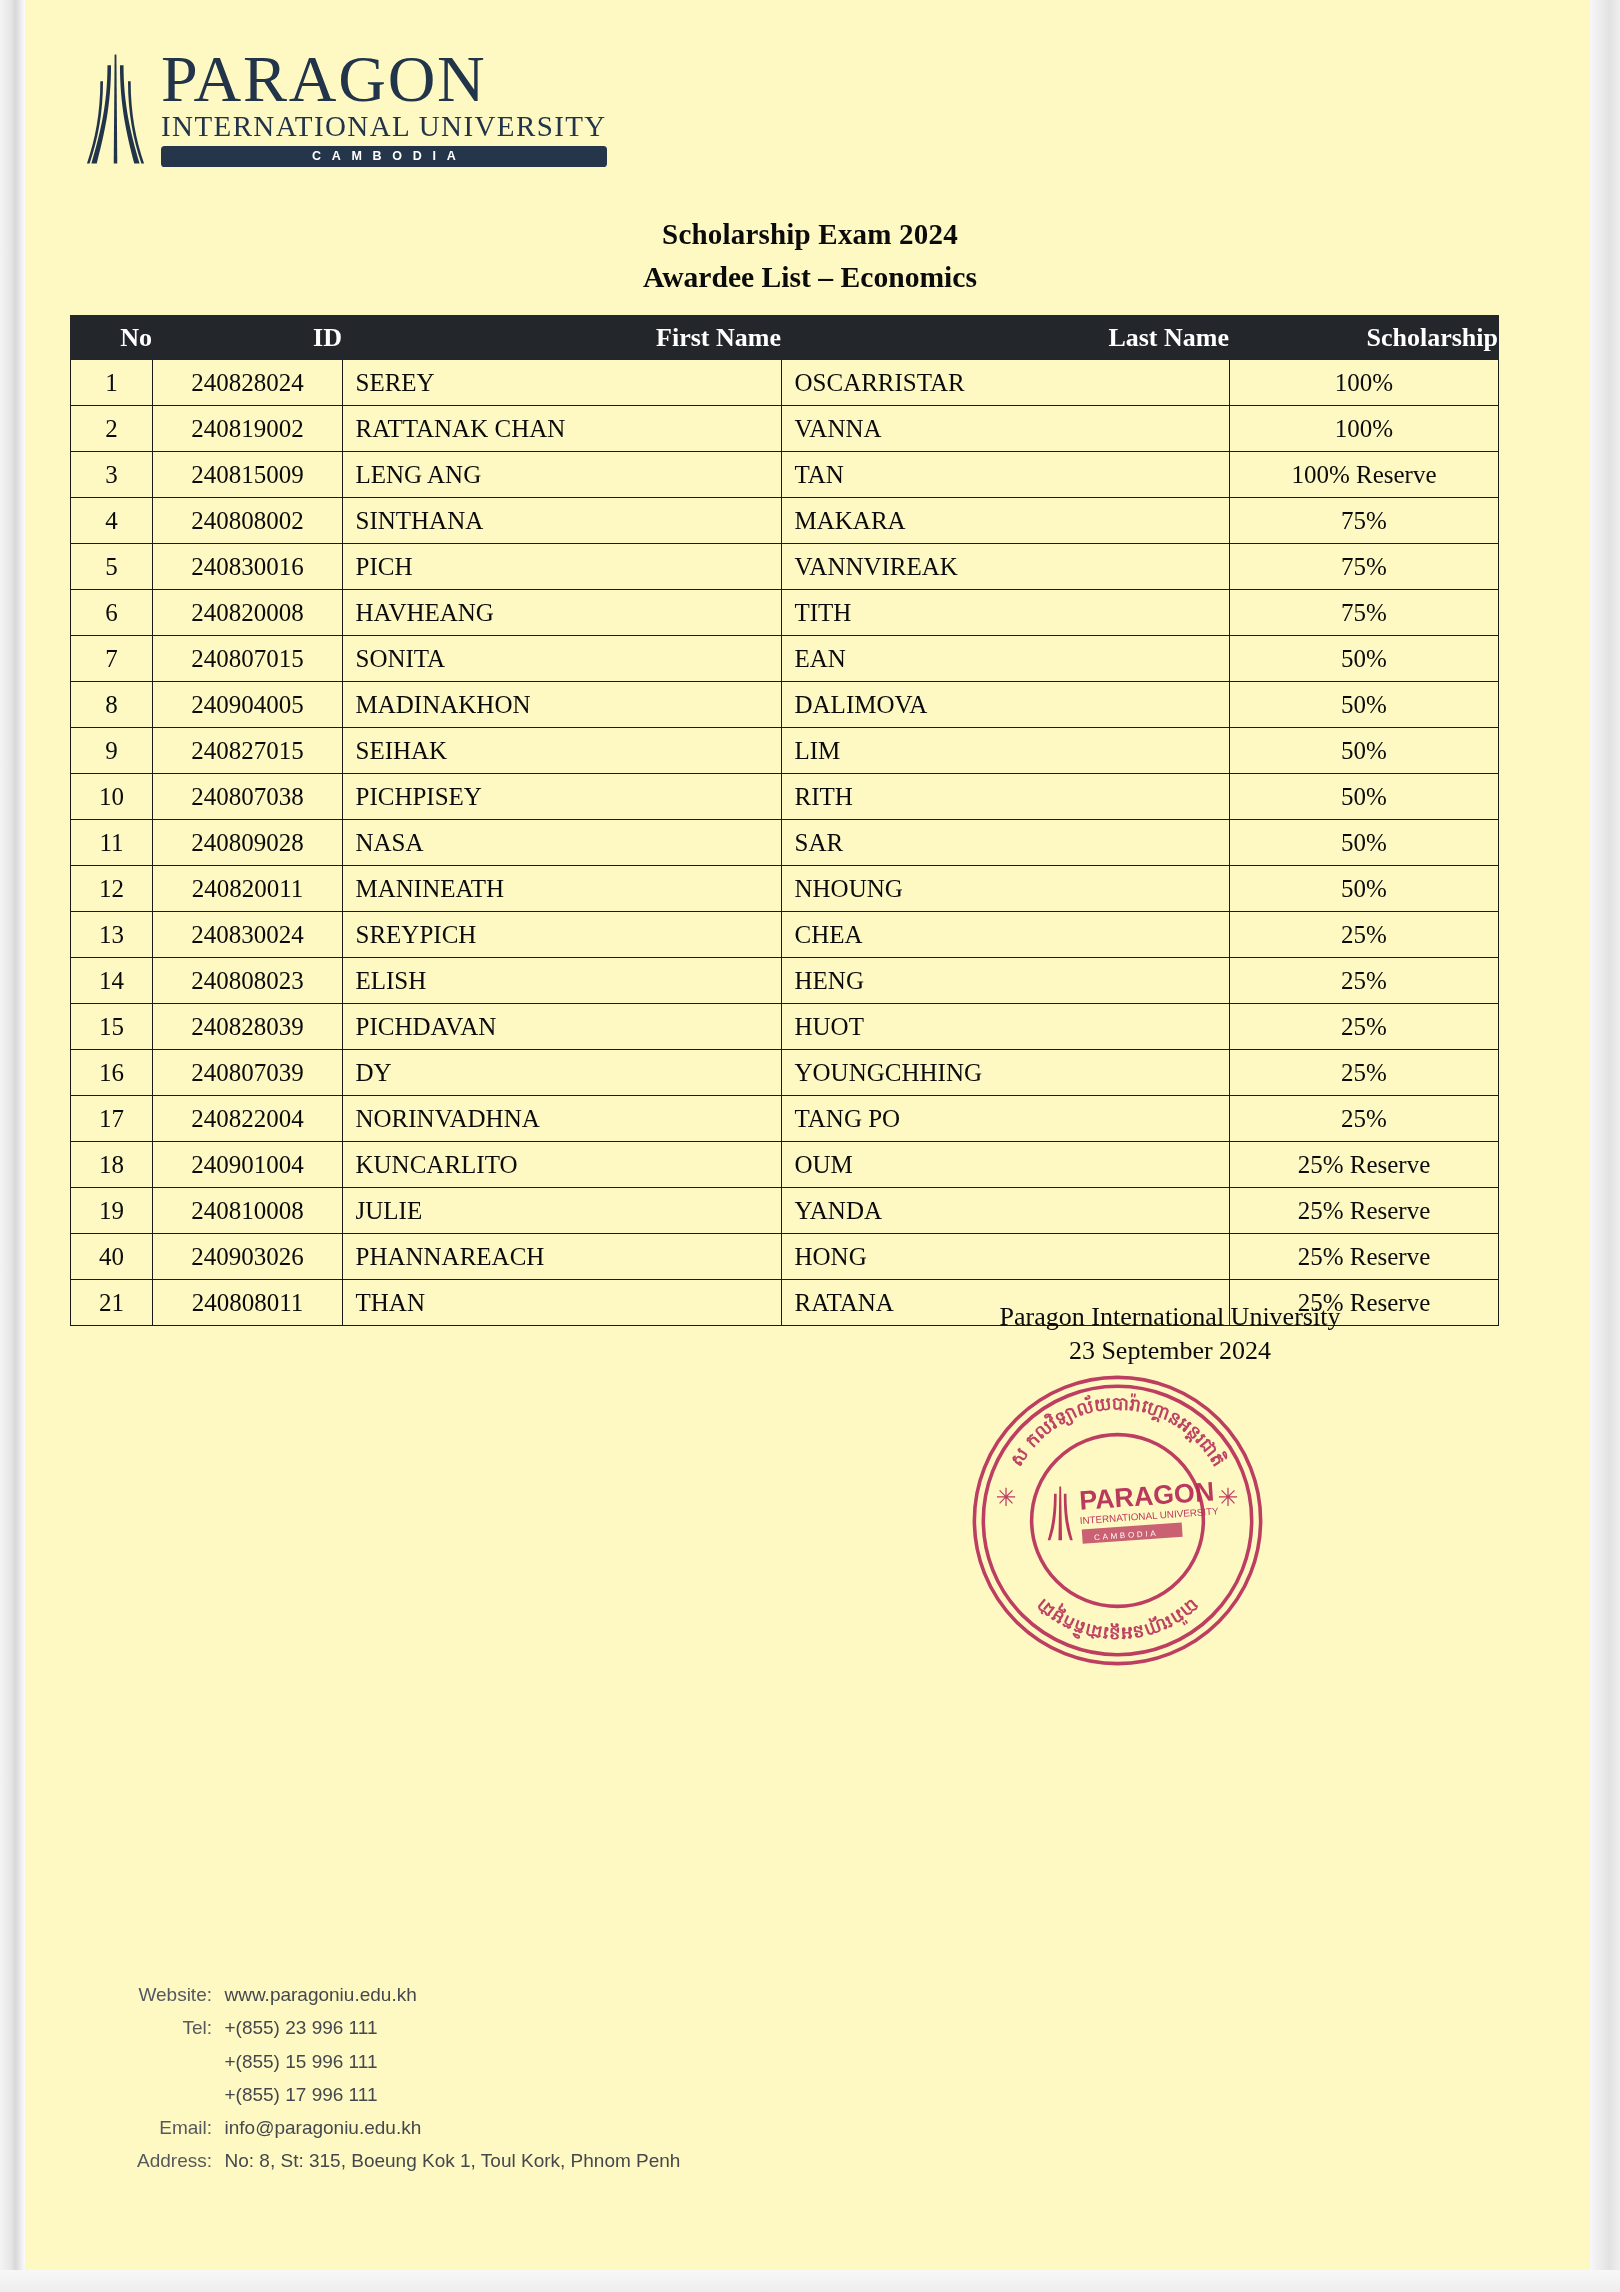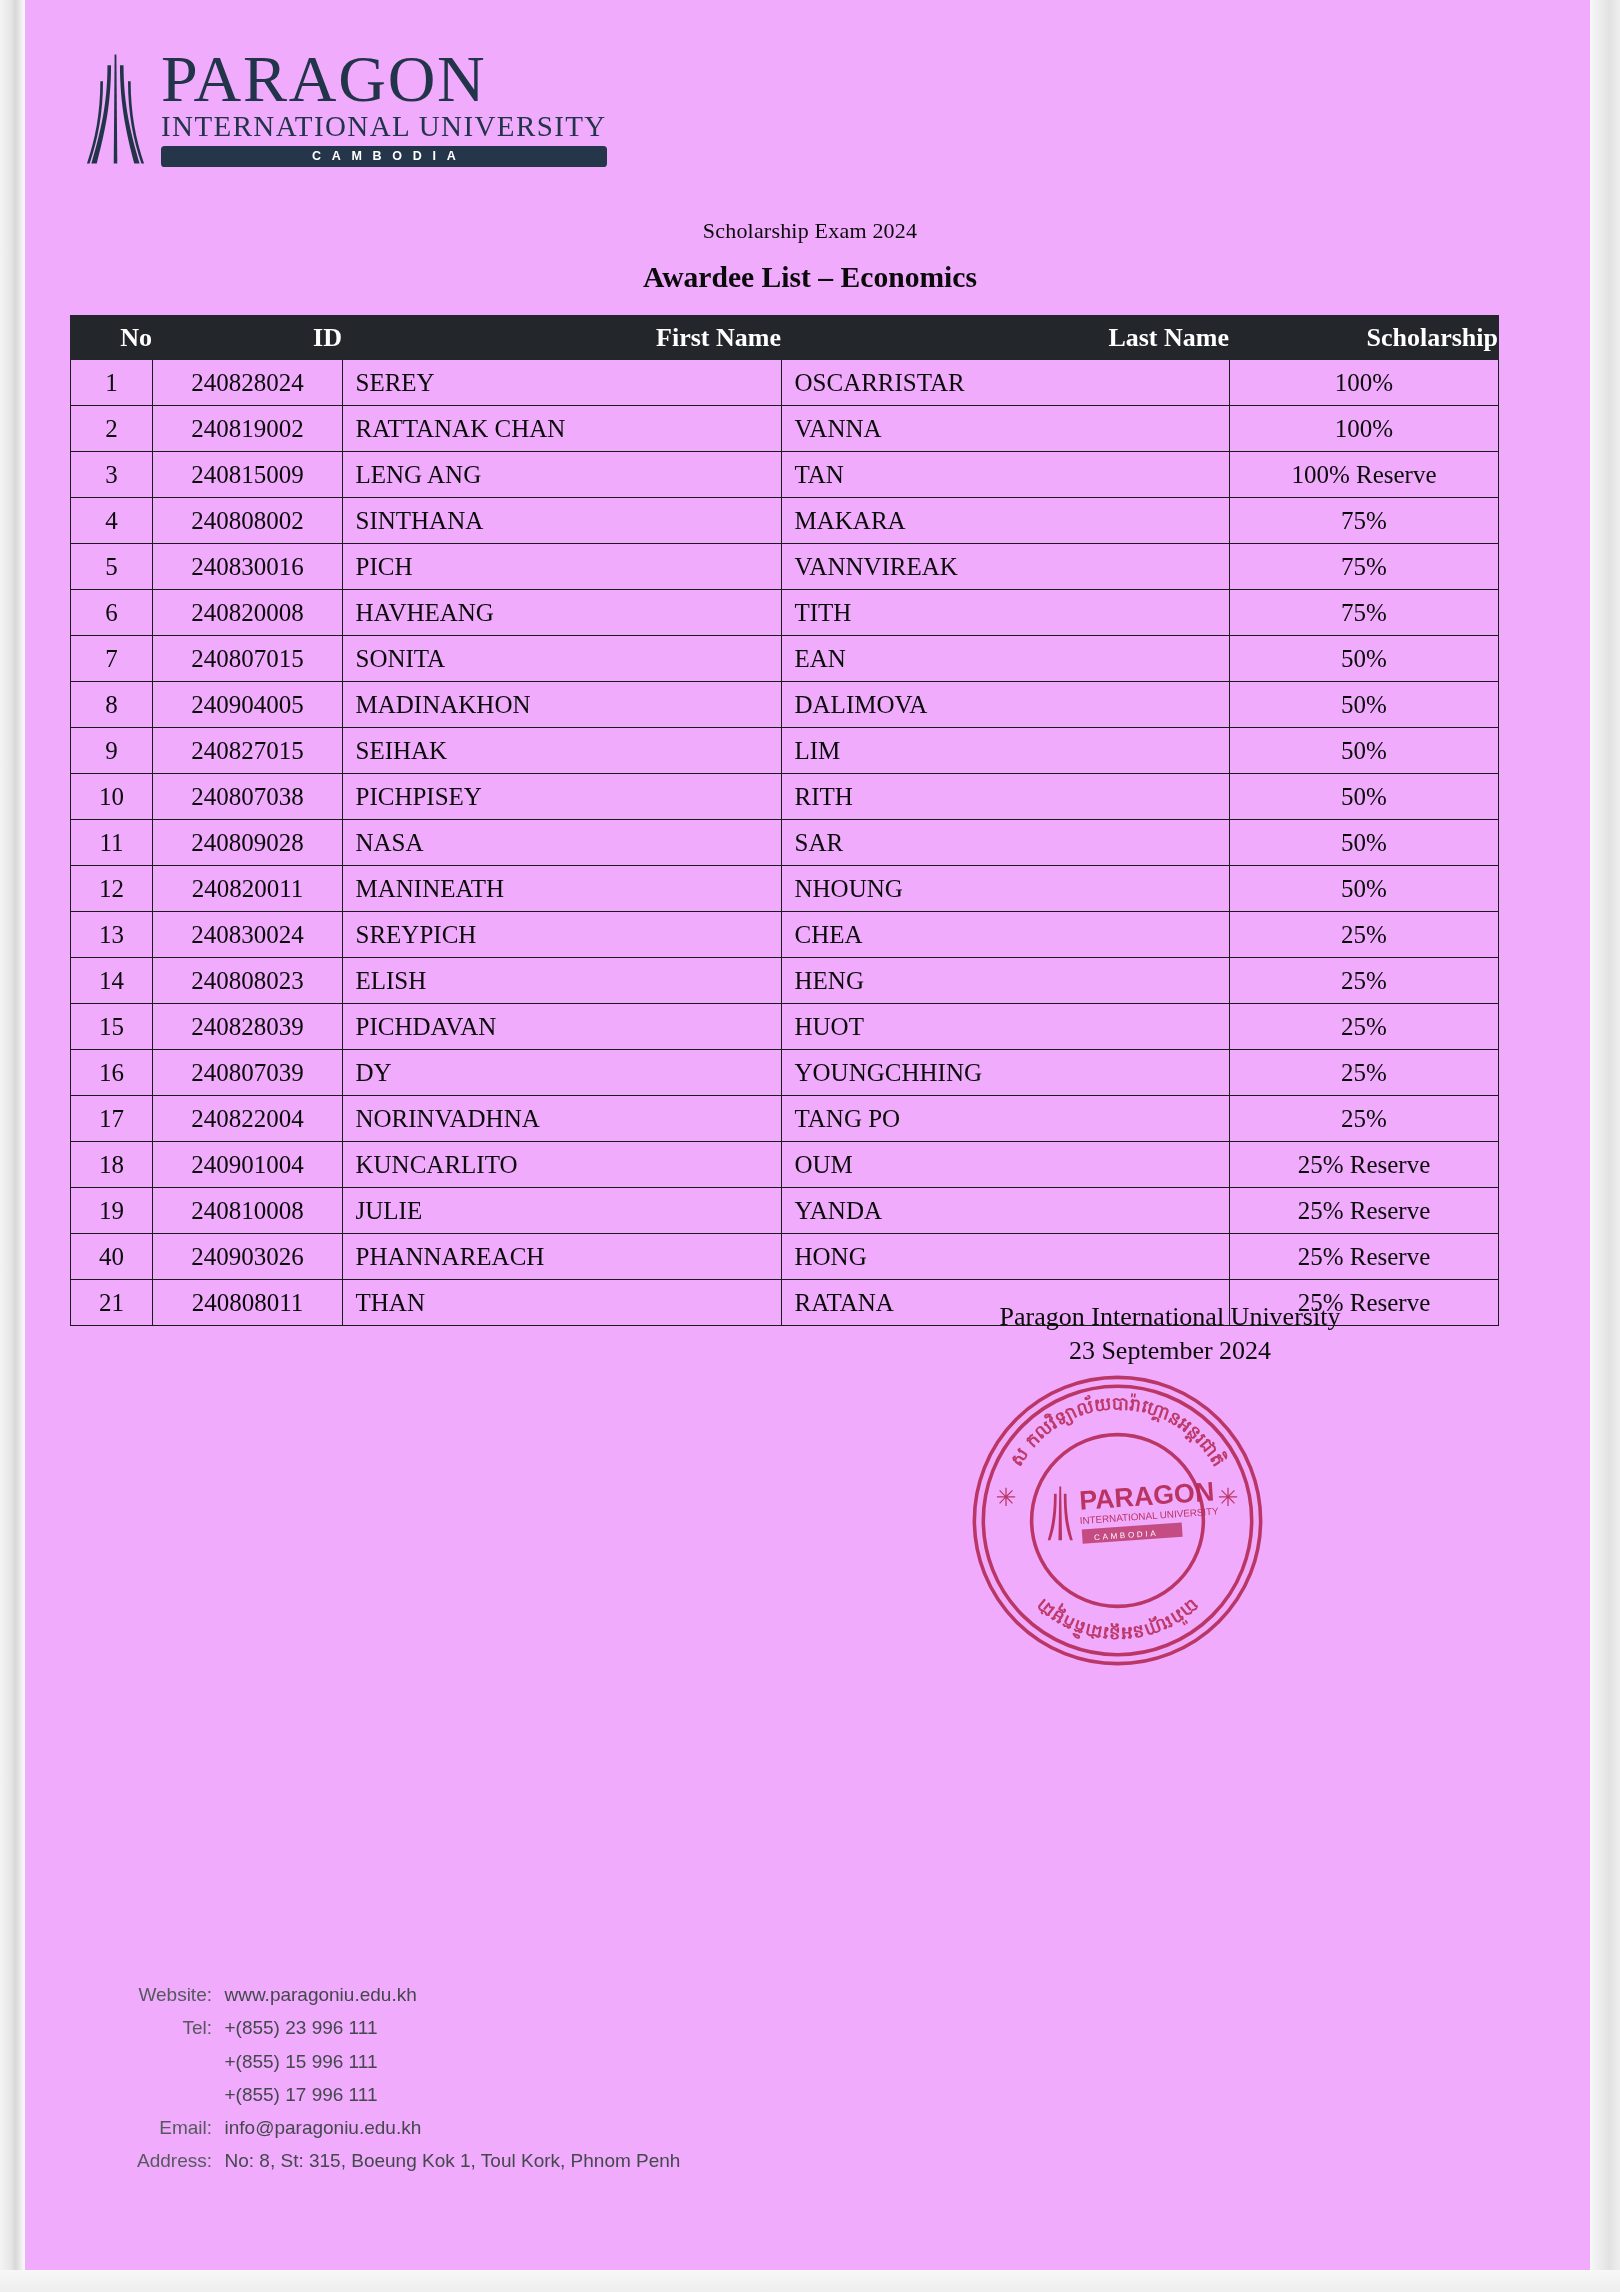--- a/index.html
+++ b/index.html
@@ -4,21 +4,21 @@
 <style>
   html, body {
     margin: 0;
     padding: 0;
     background: #ffffff;
   }
   .page {
     position: relative;
     width: 1620px;
     height: 2293px;
-    background: #f0abfc;
+    background: #fef9c3;
     font-family: "Liberation Serif", serif;
     color: #0b0b0b;
     overflow: hidden;
   }
   
   .edge-left {
     position: absolute;
     left: 0; top: 0;
     width: 25px; height: 2293px;
     background: linear-gradient(to right, #f4f4f4 0%, #e8e8e8 40%, #d8d8d8 62%, #fbfbfb 100%);
@@ -88,22 +88,22 @@
     color: #ffffff;
     text-indent: 10.7px;
   }
 
   
   .doc-title {
     position: absolute;
     left: 0; right: 0;
     top: 218px;
     text-align: center;
-    font-size: 22px;
-    font-weight: 400;
+    font-size: 29px;
+    font-weight: 700;
     letter-spacing: 0.2px;
   }
   .doc-subtitle {
     position: absolute;
     left: 0; right: 0;
     top: 261px;
     text-align: center;
     font-size: 29.6px;
     font-weight: 700;
   }

